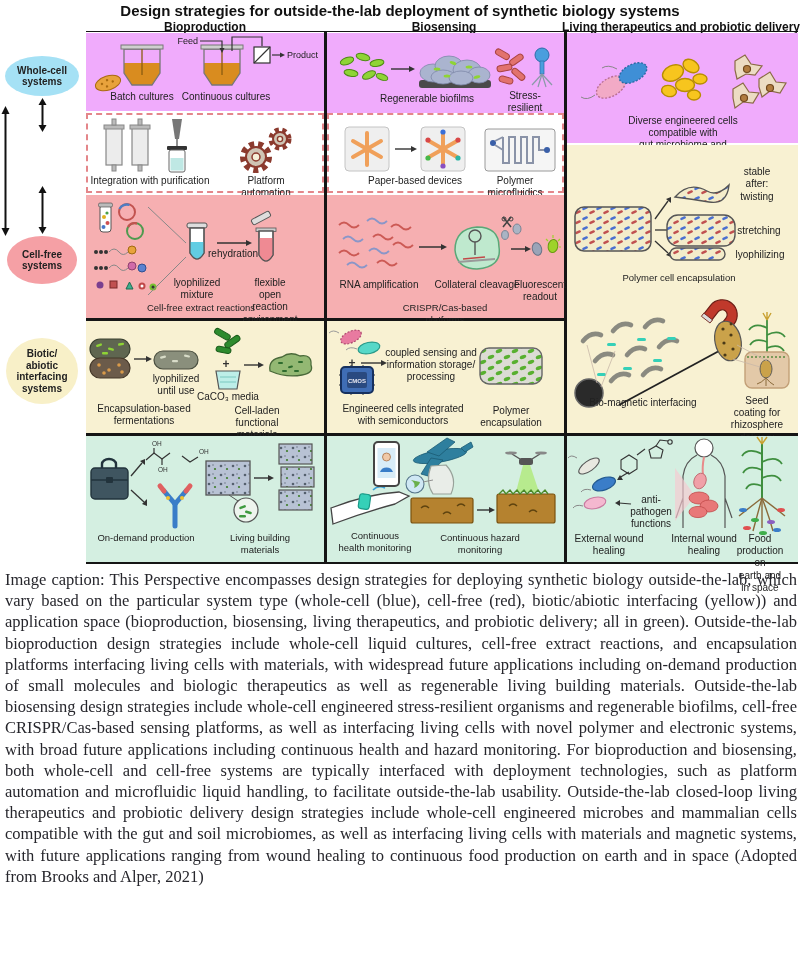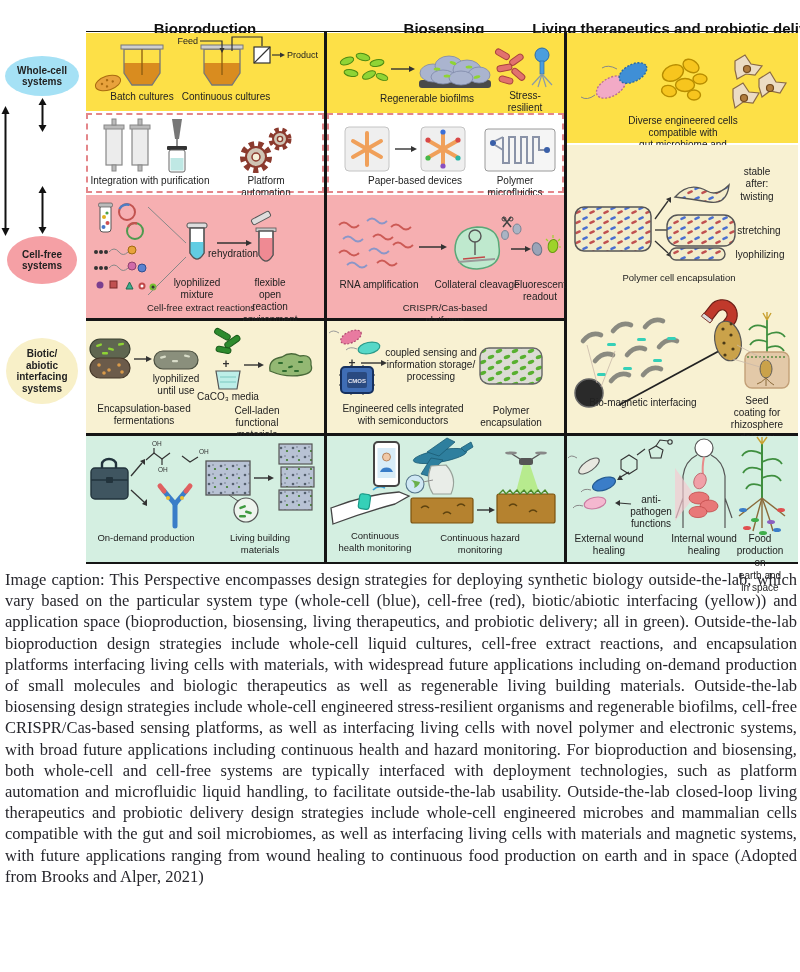--- a/index.html
+++ b/index.html
@@ -1,24 +1,24 @@
 <!DOCTYPE html>
 <html><head>
 <meta charset="utf-8">
 <style>
   html,body{margin:0;padding:0;background:#fff;}
   .page{position:relative;width:800px;height:972px;overflow:hidden;background:#fff;
         font-family:"Liberation Sans",sans-serif;color:#1a1a1a;}
   .fig-title{position:absolute;top:2px;left:0;right:0;text-align:center;
              font-size:15px;font-weight:bold;color:#111;}
-  .col-hdr{position:absolute;top:20px;transform:translateX(-50%);font-size:15px;
+  .col-hdr{position:absolute;top:20px;transform:translateX(-50%);font-size:12px;
            font-weight:bold;white-space:nowrap;color:#111;}
   .panel{position:absolute;}
   .panel svg{position:absolute;left:0;top:0;display:block;}
-  .bg-blue{background:#fde047;}
+  .bg-blue{background:#f0abfc;}
   .bg-pink{background:#f6afb1;}
   .bg-yellow{background:#f8f1d2;}
   .bg-green{background:#d4efe1;}
   .deploy{background:#ffffff;border:2px dashed #e4868a;box-sizing:border-box;}
   .lbl{position:absolute;transform:translateX(-50%);font-size:10px;line-height:1.22;
        text-align:center;white-space:pre-line;color:#222;}
   .lbl.big{font-size:9.5px;}
   .line{position:absolute;background:#151515;}
   .ellipse{position:absolute;border-radius:50%;display:flex;align-items:center;
            justify-content:center;text-align:center;font-weight:bold;font-size:10px;
@@ -28,20 +28,21 @@
   .caption{position:absolute;left:5px;right:3px;top:569px;
            font-family:"Liberation Serif",serif;font-size:16.5px;line-height:21.2px;
            text-align:justify;color:#26262c;}
   .caption p{margin:0;}
 </style>
 </head>
 <body>
 
 <div class="page">
 
+  <div class="fig-title">Design strategies for outside-the-lab deployment of synthetic biology systems</div>
   <div class="col-hdr" style="left:205px">Bioproduction</div>
   <div class="col-hdr" style="left:444px">Biosensing</div>
   <div class="col-hdr" style="left:681px">Living therapeutics and probiotic delivery</div>
 
   <div class="ellipse" style="left:5px;top:56px;width:74px;height:40px;background:#a5e1f5;">Whole-cell
 systems</div>
   <div class="ellipse" style="left:7px;top:236px;width:70px;height:48px;background:#f5a0a5;">Cell-free
 systems</div>
   <div class="ellipse" style="left:6px;top:338px;width:72px;height:66px;background:#f8f0c8;">Biotic/
 abiotic

